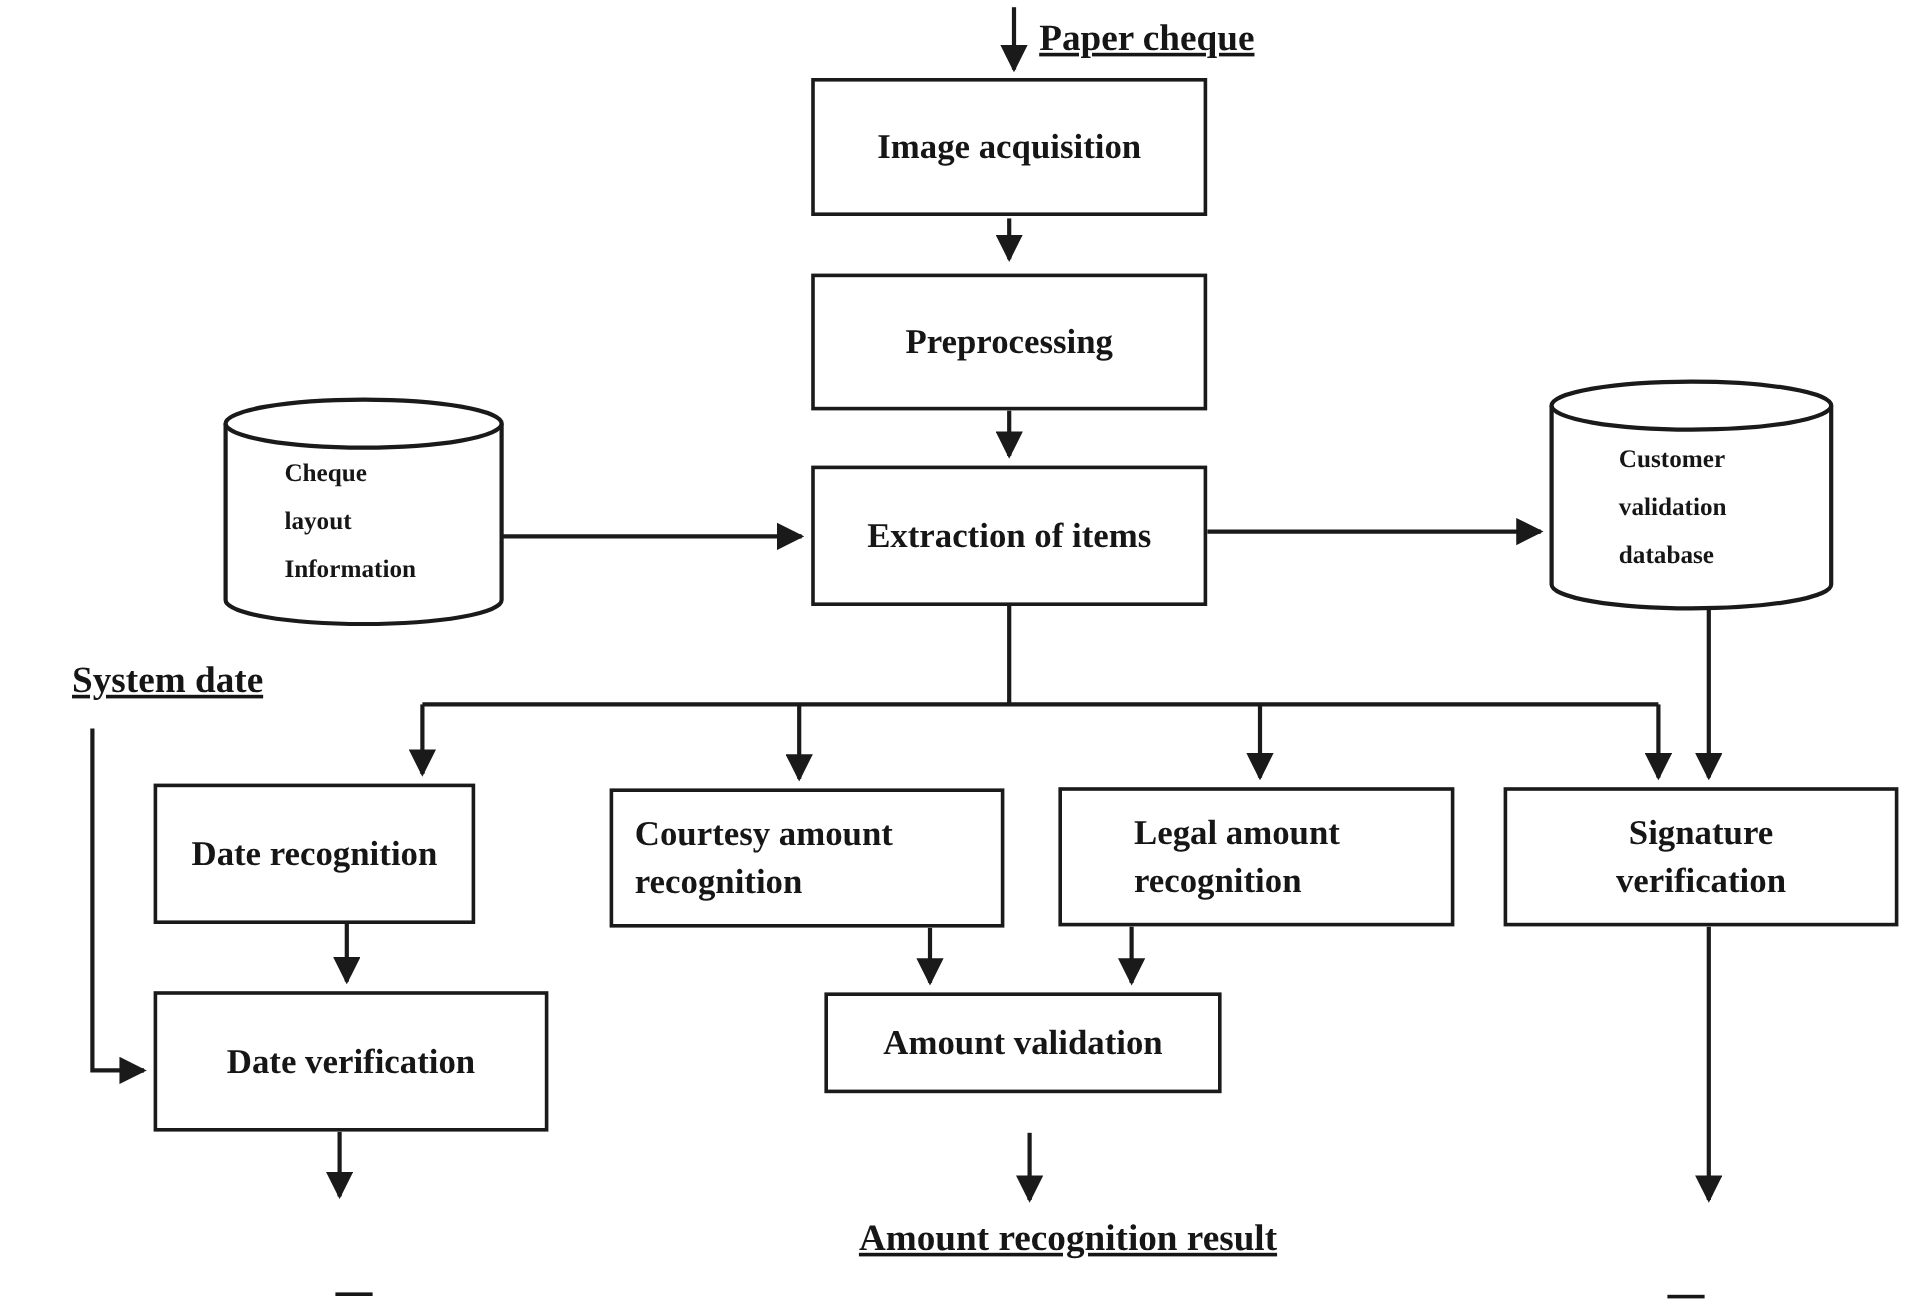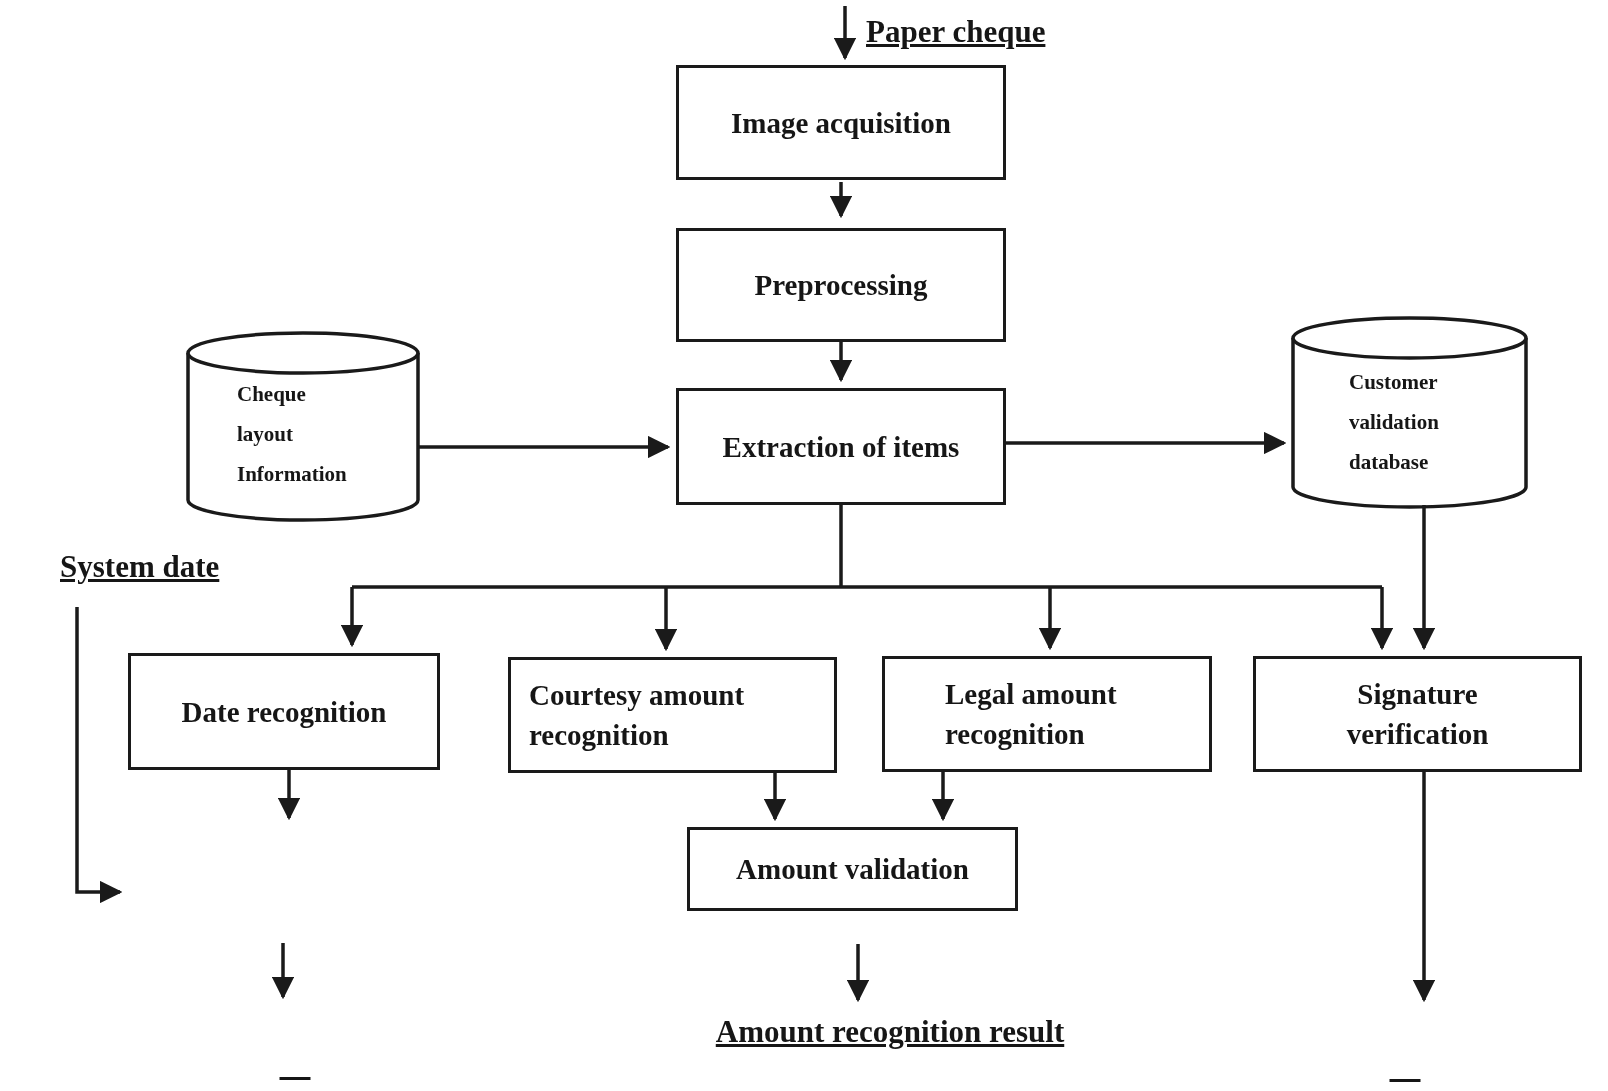--- a/index.html
+++ b/index.html
@@ -102,21 +102,21 @@
   </div>
 
   <div class="box" style="left:676px; top:228px; width:330px; height:114px;">
     <span>Preprocessing</span>
   </div>
 
   <div class="box" style="left:676px; top:388px; width:330px; height:117px;">
     <span>Extraction of items</span>
   </div>
 
-  <div class="box" style="left:128px; top:653px; width:312px; height:117px;">
+  <div class="box" style="left:128px; top:653px; width:268px; height:117px;">
     <span>Date recognition</span>
   </div>
 
   <div class="box left-text" style="left:508px; top:657px; width:329px; height:116px; padding-left:18px;">
     <div>
       <div>Courtesy amount</div>
       <div>recognition</div>
     </div>
   </div>
 
@@ -127,20 +127,23 @@
     </div>
   </div>
 
   <div class="box" style="left:1253px; top:656px; width:329px; height:116px;">
     <div>
       <div>Signature</div>
       <div>verification</div>
     </div>
   </div>
 
+  <div class="box" style="left:128px; top:826px; width:329px; height:117px;">
+    <span>Date verification</span>
+  </div>
 
   <div class="box" style="left:687px; top:827px; width:331px; height:84px;">
     <span>Amount validation</span>
   </div>
 
   <div class="cyl-text" style="left:225px; top:374px;">
     <div>Cheque</div>
     <div>layout</div>
     <div>Information</div>
   </div>

